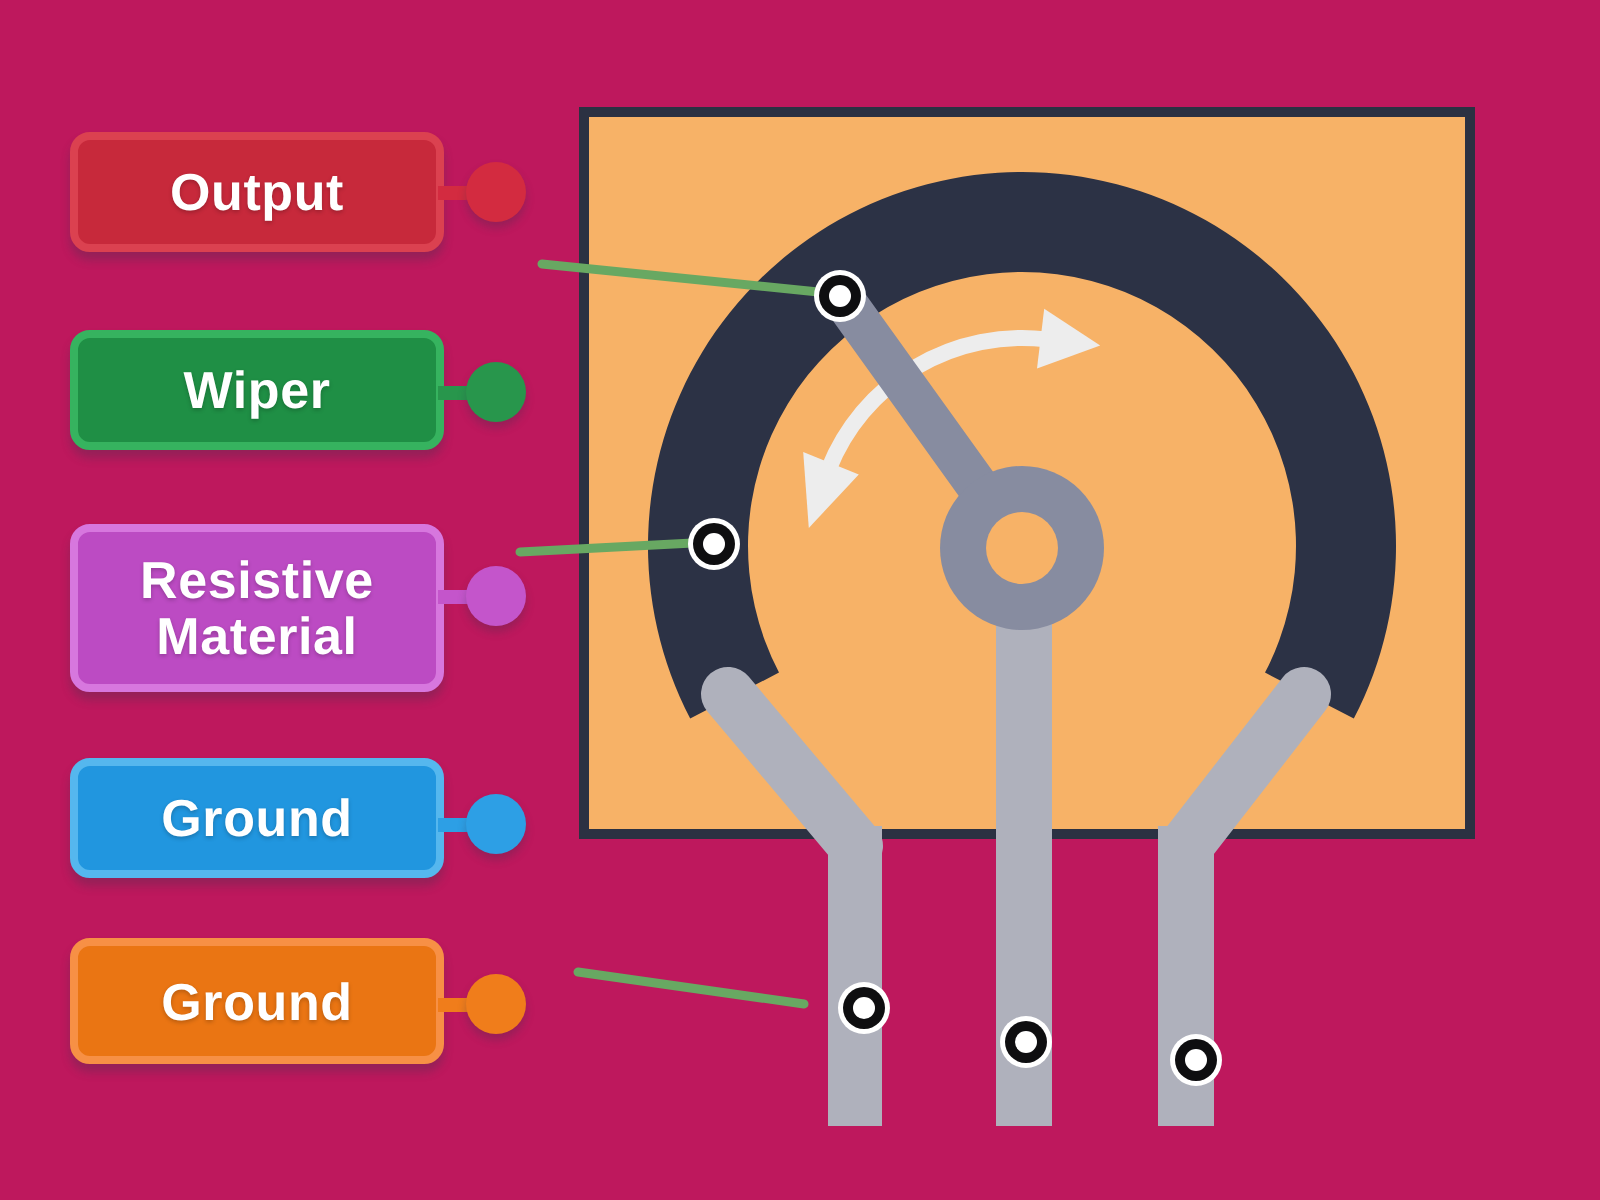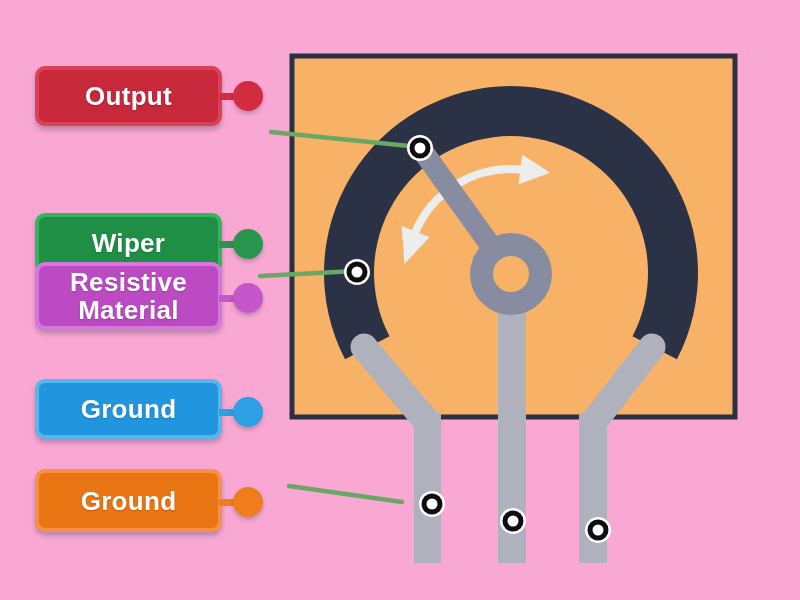--- a/index.html
+++ b/index.html
@@ -1,17 +1,17 @@
 <!DOCTYPE html>
 <html><head>
 <meta charset="utf-8">
 <style>
   html,body{margin:0;padding:0;background:#ffffff;}
   .stage{
-    position:relative;width:800px;height:600px;background:#f9a8d4;overflow:hidden;
+    position:relative;width:800px;height:600px;background:#be185d;overflow:hidden;
     font-family:"Liberation Sans", sans-serif;
   }
   svg.diagram{position:absolute;left:0;top:0;}
   
   .label-group{position:absolute;width:187px;height:60px;}
   .tag{
     position:absolute;inset:0;box-sizing:border-box;
     background:var(--bg);border:4px solid var(--bd);border-radius:10px;
     box-shadow:0 4px 5px rgba(52,52,76,.30);
     display:flex;align-items:center;justify-content:center;padding:0 6px;
@@ -23,22 +23,22 @@
   .pin-stem{
     position:absolute;left:184px;top:calc(var(--piny) - 3.5px);
     width:32px;height:7px;background:var(--pin);
   }
   .pin-dot{
     position:absolute;left:198px;top:calc(var(--piny) - 15px);
     width:30px;height:30px;border-radius:50%;background:var(--pin);
     box-shadow:0 3px 4px rgba(52,52,76,.28);
   }
   .lg-output   {left:35px;top:66px; --piny:30px;}
-  .lg-wiper    {left:35px;top:165px;margin-top:48px;--piny:31px;}
-  .lg-resistive{left:35px;top:262px;height:68px;--piny:36px;}
+  .lg-wiper    {left:35px;top:165px;--piny:31px;}
+  .lg-resistive{left:35px;top:262px;height:84px;--piny:36px;}
   .lg-ground   {left:35px;top:367px;margin-top:12px;--piny:33px;}
   .lg-input    {left:35px;top:469px;height:63px;--piny:33px;}
 </style>
 </head>
 <body>
 
 <div class="stage">
 
   <svg class="diagram" width="800" height="600" viewBox="0 0 800 600">
 

